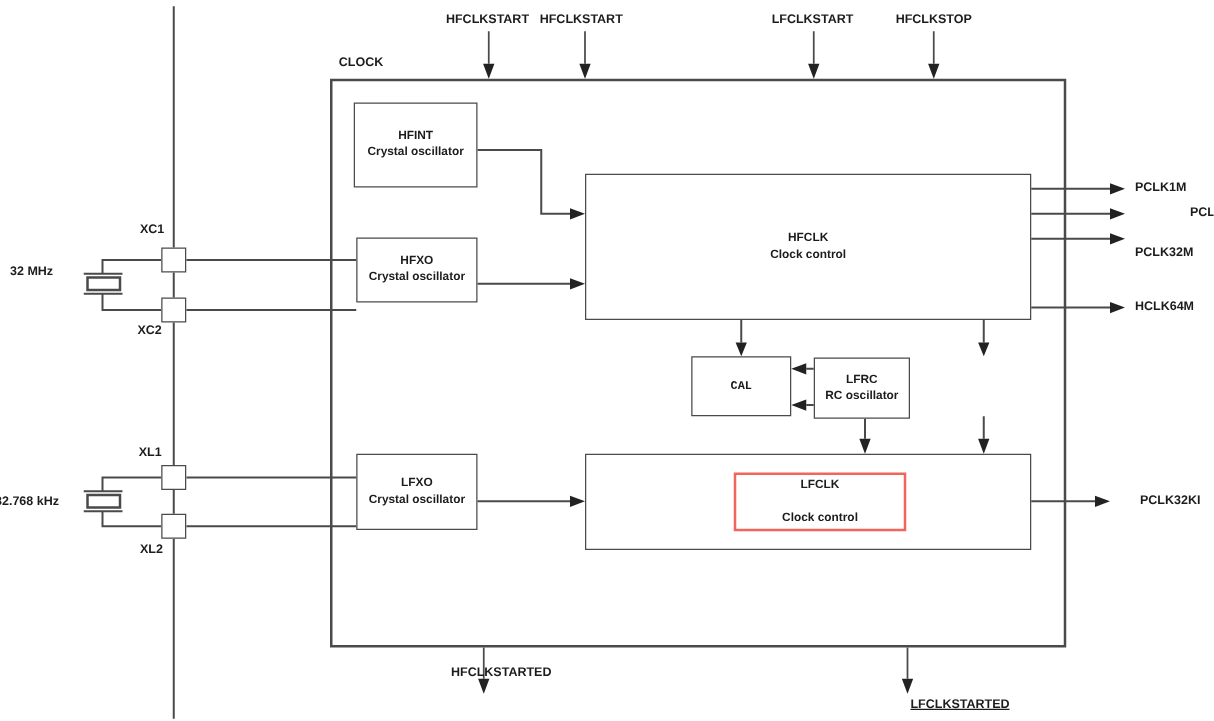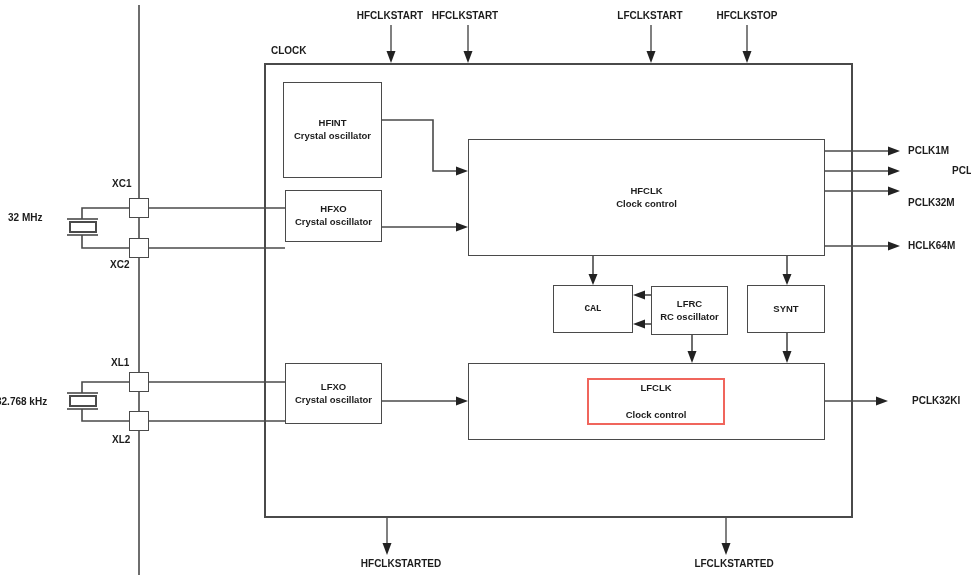--- a/index.html
+++ b/index.html
@@ -164,21 +164,21 @@
 
     <g>
       <path class="wire" d="M825,401 H876"></path>
         <polygon class="ah" points="888,401 876,396.5 876,405.5"></polygon>
     </g>
   </svg>
 
   <div class="clockbox" style="left:264px;top:63px;width:589px;height:455px;"></div>
   <div class="lbl" style="left:271px;top:45px;">CLOCK</div>
 
-  <div class="box" style="left:283px;top:82px;width:99px;height:96px;">
+  <div class="box" style="left:283px;top:82px;width:99px;height:68px;">
     <span>HFINT</span>
     <span>Crystal oscillator</span>
   </div>
 
   <div class="box" style="left:285px;top:190px;width:97px;height:52px;">
     <span>HFXO</span>
     <span>Crystal oscillator</span>
   </div>
 
   <div class="box" style="left:468px;top:139px;width:357px;height:117px;">
@@ -188,23 +188,20 @@
 
   <div class="box" style="left:553px;top:285px;width:80px;height:48px;font-family:Liberation Mono, monospace;">
     <span>CAL</span>
   </div>
 
   <div class="box" style="left:651px;top:286px;width:77px;height:49px;">
     <span>LFRC</span>
     <span>RC oscillator</span>
   </div>
 
-  <div class="box" style="left:747px;top:285px;width:78px;height:48px;">
-    <span>SYNT</span>
-  </div>
 
   <div class="box" style="left:285px;top:363px;width:97px;height:61px;">
     <span>LFXO</span>
     <span>Crystal oscillator</span>
   </div>
 
   <div class="box" style="left:468px;top:363px;width:357px;height:77px;"></div>
   <div class="redbox" style="left:587px;top:378px;width:138px;height:47px;">
     <span>LFCLK</span>
     <span>Clock control</span>
@@ -221,22 +218,22 @@
   <div class="lbl" style="left:112px;top:434px;">XL2</div>
 
   <div class="lbl" style="left:8px;top:212px;">32 MHz</div>
   <div class="lbl" style="left:-4px;top:396px;">32.768 kHz</div>
 
   <div class="lbl c" style="left:390px;top:10px;">HFCLKSTART</div>
   <div class="lbl c" style="left:465px;top:10px;">HFCLKSTART</div>
   <div class="lbl c" style="left:650px;top:10px;">LFCLKSTART</div>
   <div class="lbl c" style="left:747px;top:10px;">HFCLKSTOP</div>
 
-  <div class="lbl c" style="left:387px;top:558px;padding-left:28px;">HFCLKSTARTED</div>
-  <div class="lbl c" style="left:734px;top:558px;">LFCLKSTARTED</div>
+  <div class="lbl c" style="left:387px;top:533px;padding-left:28px;">HFCLKSTARTED</div>
+  <div class="lbl c" style="left:768px;top:558px;text-decoration:underline;">LFCLKSTARTED</div>
 
   <div class="lbl" style="left:908px;top:145px;">PCLK1M</div>
   <div class="lbl" style="left:952px;top:165px;">PCLK16M</div>
   <div class="lbl" style="left:908px;top:185px;margin-top:12px;">PCLK32M</div>
   <div class="lbl" style="left:908px;top:240px;">HCLK64M</div>
   <div class="lbl" style="left:912px;top:395px;">PCLK32KI</div>
 
 </div>
 
 </body></html>

